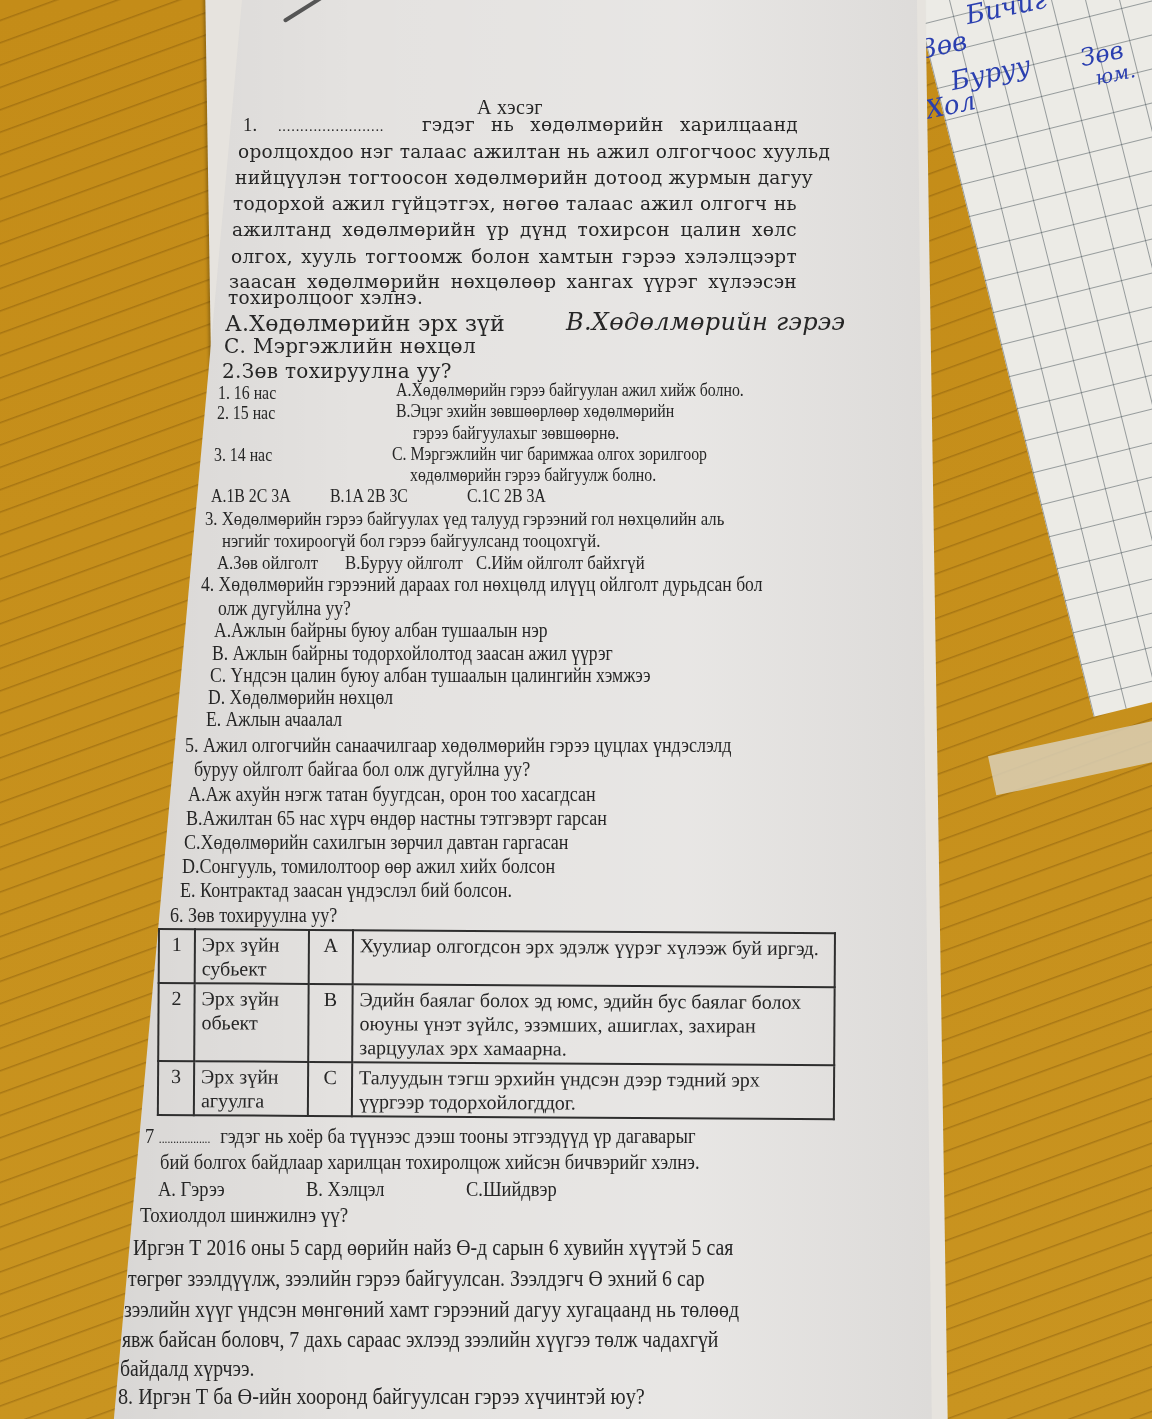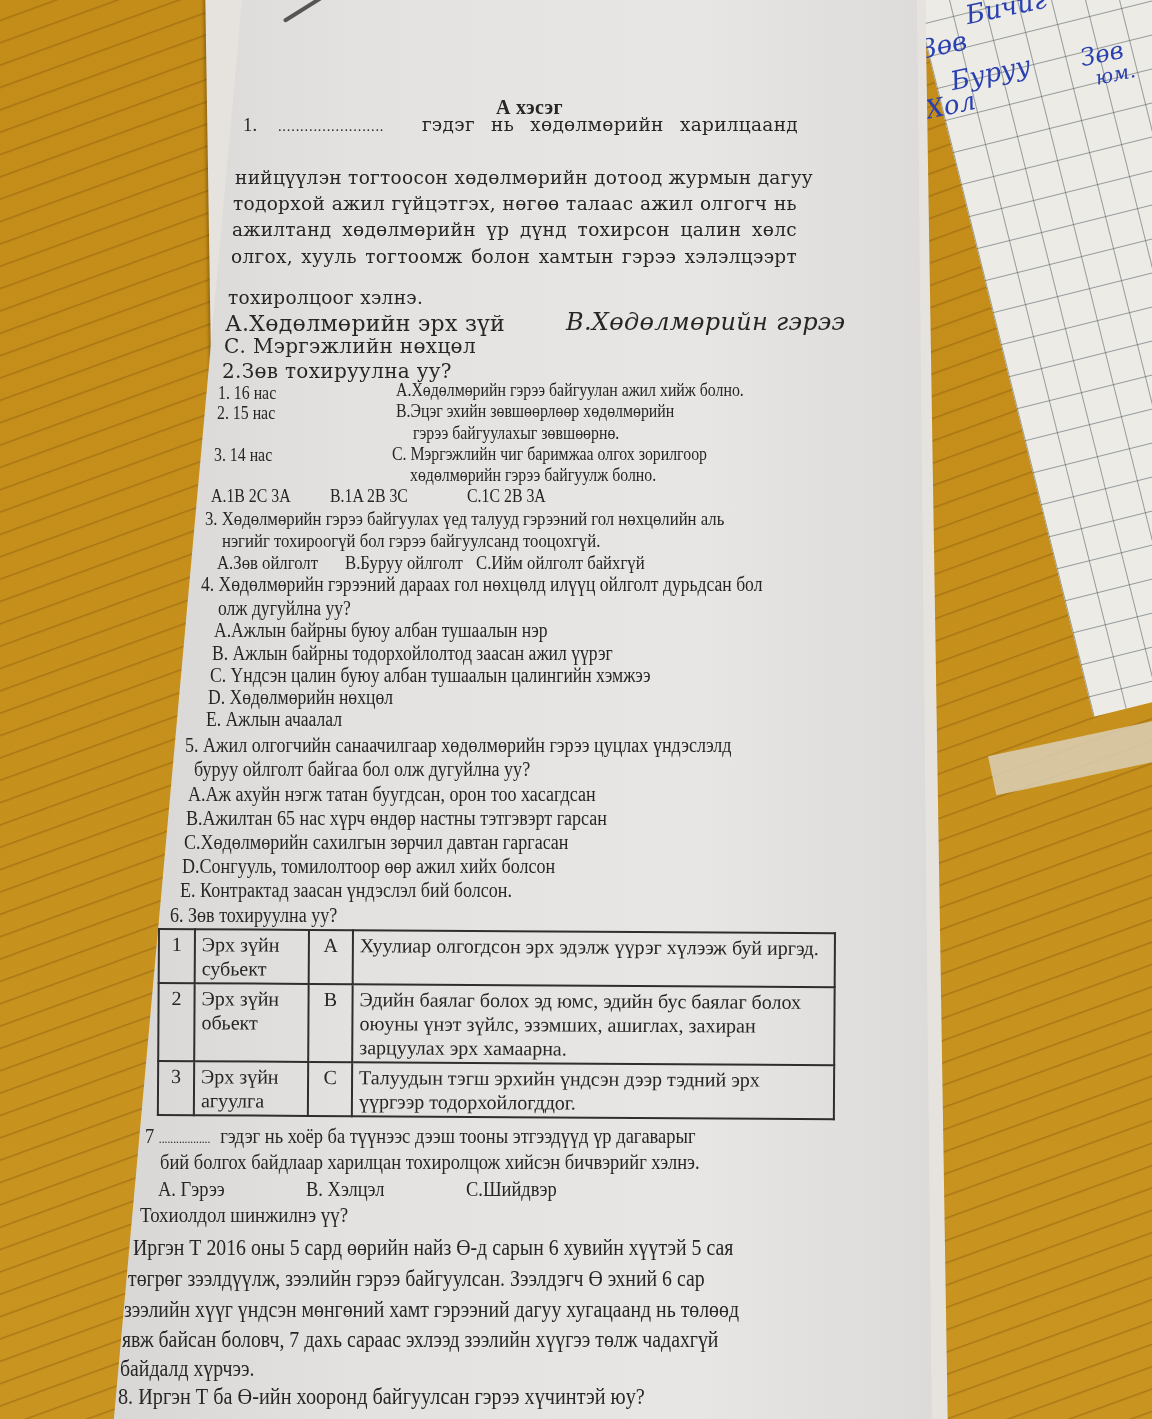--- a/index.html
+++ b/index.html
@@ -85,31 +85,33 @@
   <span style="left:185px;top:62px;font-size:20px;">юм.</span>
 </div>
 
 <div class="back-sheet"></div>
 <div class="sheet"></div>
 <div class="sheet-shade"></div>
 <div class="pin"></div>
 
 <div class="content">
 
-  <div class="line q-big" style="left:496px;top:96px;font-family:'Liberation Serif',serif;font-size:20px;font-weight:bold;">А хэсэг</div>
+  <div class="line q-big" style="left:477px;top:96px;font-family:'Liberation Serif',serif;font-size:20px;">А хэсэг</div>
 
   <div class="line q-big" style="left:243px;top:114px;width:555px;">
     <span style="font-family:'Liberation Serif',serif;">1.</span>
     <span style="font-size:13px;margin-left:14px;">........................</span>
     <span style="position:absolute;right:0;word-spacing:10px;">гэдэг нь хөдөлмөрийн харилцаанд</span>
   </div>
+  <div class="line q-big just" style="left:238px;top:141px;width:560px;">оролцохдоо нэг талаас ажилтан нь ажил олгогчоос хуульд</div>
   <div class="line q-big just" style="left:233px;top:193px;width:564px;">тодорхой ажил гүйцэтгэх, нөгөө талаас ажил олгогч нь</div>
   <div class="line q-big just" style="left:235px;top:167px;width:562px;">нийцүүлэн тогтоосон хөдөлмөрийн дотоод журмын дагуу</div>
   <div class="line q-big just" style="left:232px;top:219px;width:565px;">ажилтанд хөдөлмөрийн үр дүнд тохирсон цалин хөлс</div>
   <div class="line q-big just" style="left:231px;top:238px;width:566px;margin-top:8px;">олгох, хууль тогтоомж болон хамтын гэрээ хэлэлцээрт</div>
+  <div class="line q-big just" style="left:229px;top:271px;width:568px;">заасан хөдөлмөрийн нөхцөлөөр хангах үүрэг хүлээсэн</div>
   <div class="line q-big" style="left:228px;top:287px;">тохиролцоог хэлнэ.</div>
 
   <div class="line q-big" style="left:225px;top:311px;font-size:22px;">А.Хөдөлмөрийн эрх зүй</div>
   <div class="line q-big" style="left:566px;top:308px;font-size:24px;font-style:italic;">В.Хөдөлмөрийн гэрээ</div>
   <div class="line q-big" style="left:224px;top:334px;font-size:20px;">С. Мэргэжлийн нөхцөл</div>
 
   <div class="line q-big" style="left:222px;top:359px;font-size:20px;text-align:right;">2.Зөв тохируулна уу?</div>
   <div class="line q-cond narrow" style="left:218px;top:383px;font-size:18px;">1. 16 нас</div>
   <div class="line q-cond narrow" style="left:217px;top:403px;font-size:18px;">2. 15 нас</div>
   <div class="line q-cond narrow" style="left:214px;top:445px;font-size:18px;">3. 14 нас</div>

